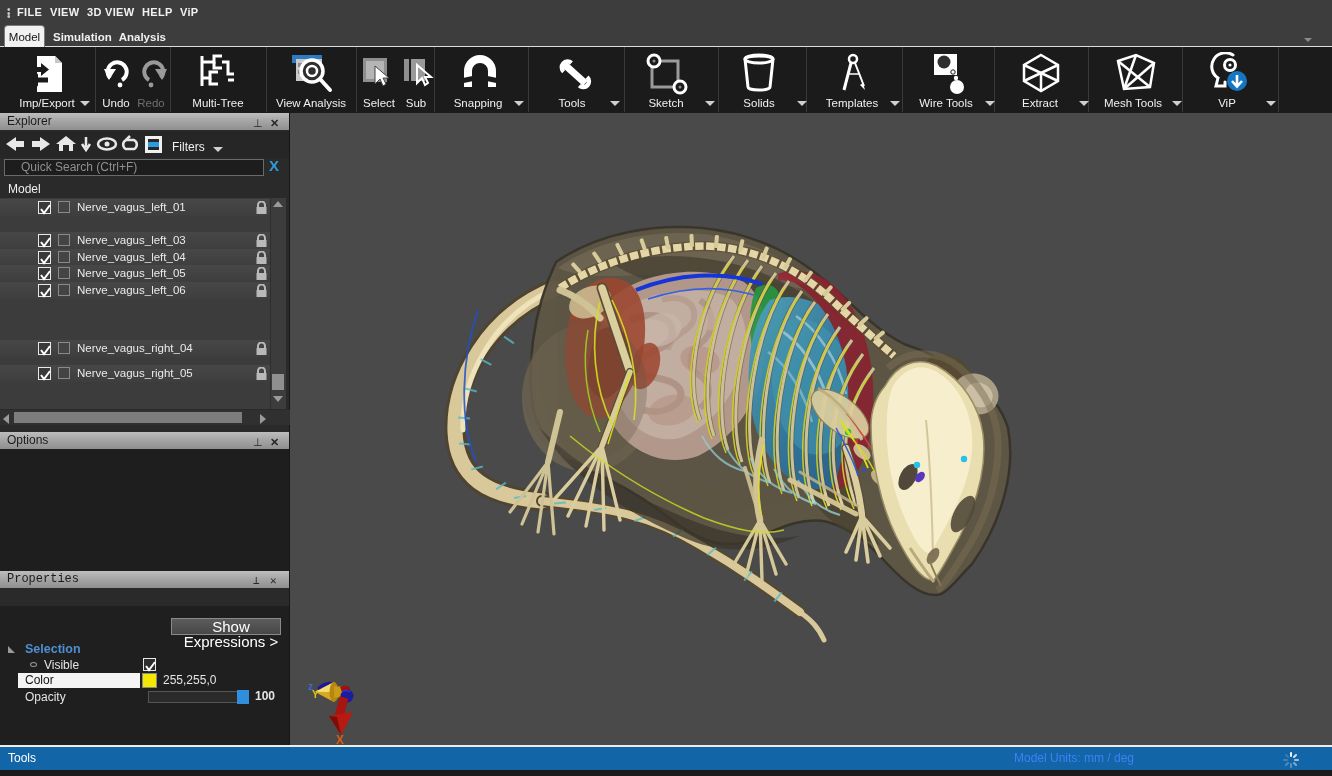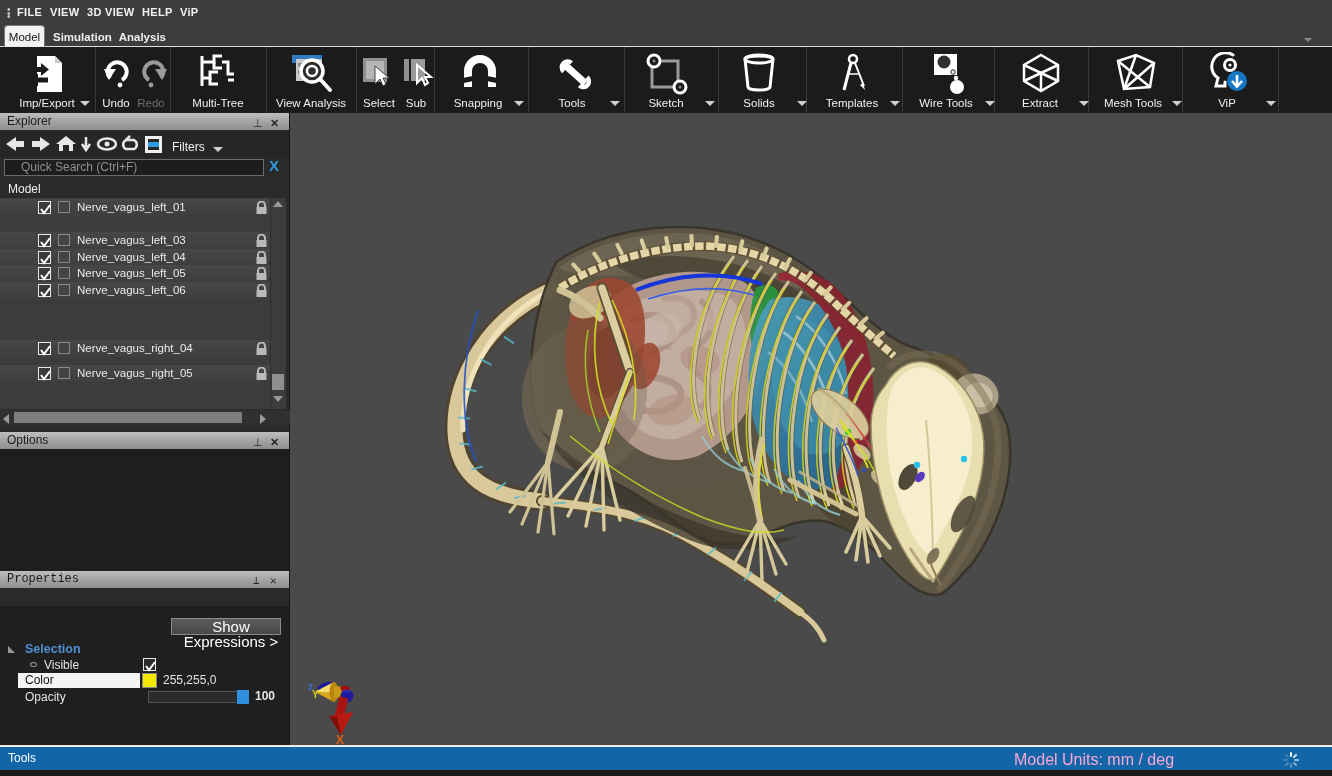--- a/index.html
+++ b/index.html
@@ -567,21 +567,21 @@
 <div class="abs" style="left:18px;top:673px;width:122px;height:15px;background:#f4f4f4;color:#111;font-size:12px;line-height:15px;padding-left:7px;">Color</div>
 <div class="abs" style="left:142px;top:673px;width:15px;height:15px;background:#f5e800;border:1px solid #888;"></div>
 <div class="prow" style="left:163px;top:673px;font-weight:400;">255,255,0</div>
 <div class="prow" style="left:25px;top:690px;">Opacity</div>
 <div class="abs" style="left:148px;top:691px;width:101px;height:12px;background:#2a2a2a;border:1px solid #555;"></div>
 <div class="abs" style="left:237px;top:690px;width:12px;height:14px;background:#2f8fdd;"></div>
 <div class="prow" style="left:255px;top:689px;font-weight:700;">100</div>
 <div class="abs" id="statwhite"></div>
 <div class="abs" id="statbar"></div>
 <div class="abs" style="left:8px;top:751px;color:#fff;font-size:12px;">Tools</div>
-<div class="abs" style="left:1014px;top:751px;color:#f9a8d4;font-size:16px;">Model Units: mm / deg</div>
+<div class="abs" style="left:1014px;top:751px;color:#3b82f6;font-size:12px;">Model Units: mm / deg</div>
 <svg class="abs" style="left:1283px;top:752px;" width="16" height="16" viewBox="0 0 16 16">
 <g stroke="#fff" stroke-width="2" stroke-linecap="round">
 <path d="M8 1 L8 4" opacity=".95"></path>
         <path d="M13 3 L11 5" opacity=".8"></path>
         <path d="M15 8 L12 8" opacity=".6"></path>
 <path d="M13 13 L11 11" opacity=".45"></path>
         <path d="M8 15 L8 12" opacity=".3"></path>
         <path d="M3 13 L5 11" opacity=".25"></path>
 <path d="M1 8 L4 8" opacity=".2"></path>
         <path d="M3 3 L5 5" opacity=".15"></path>

